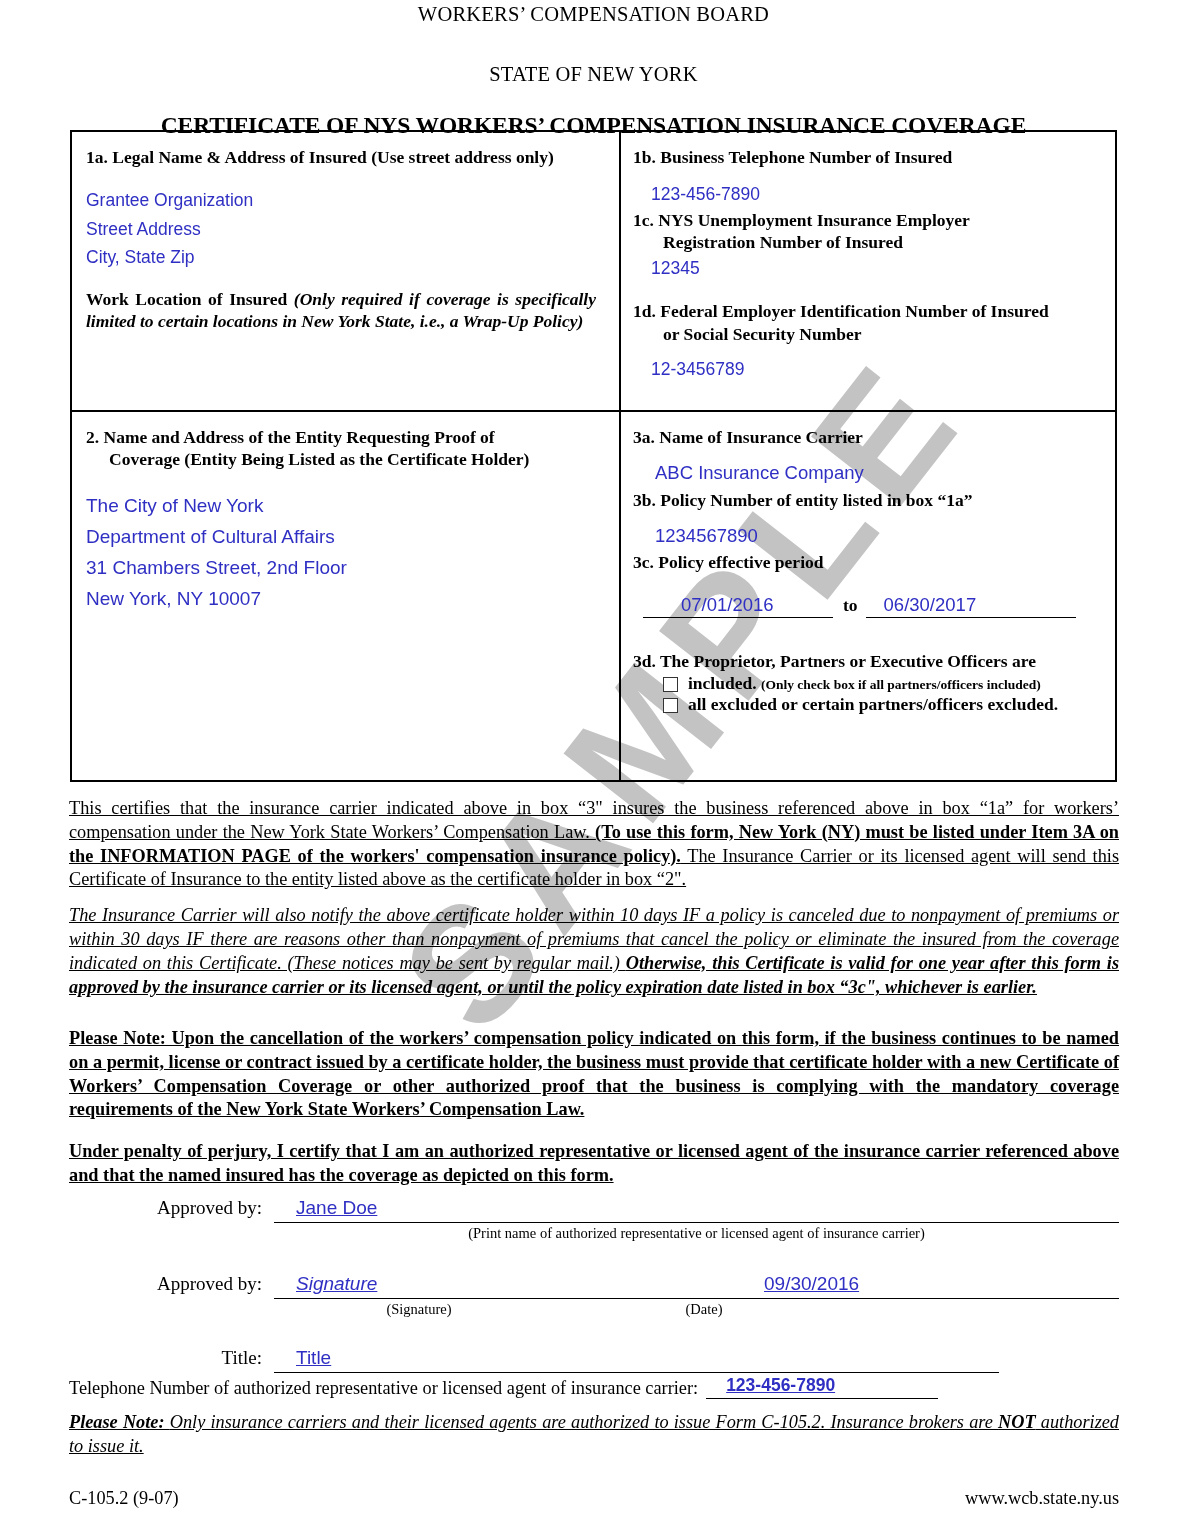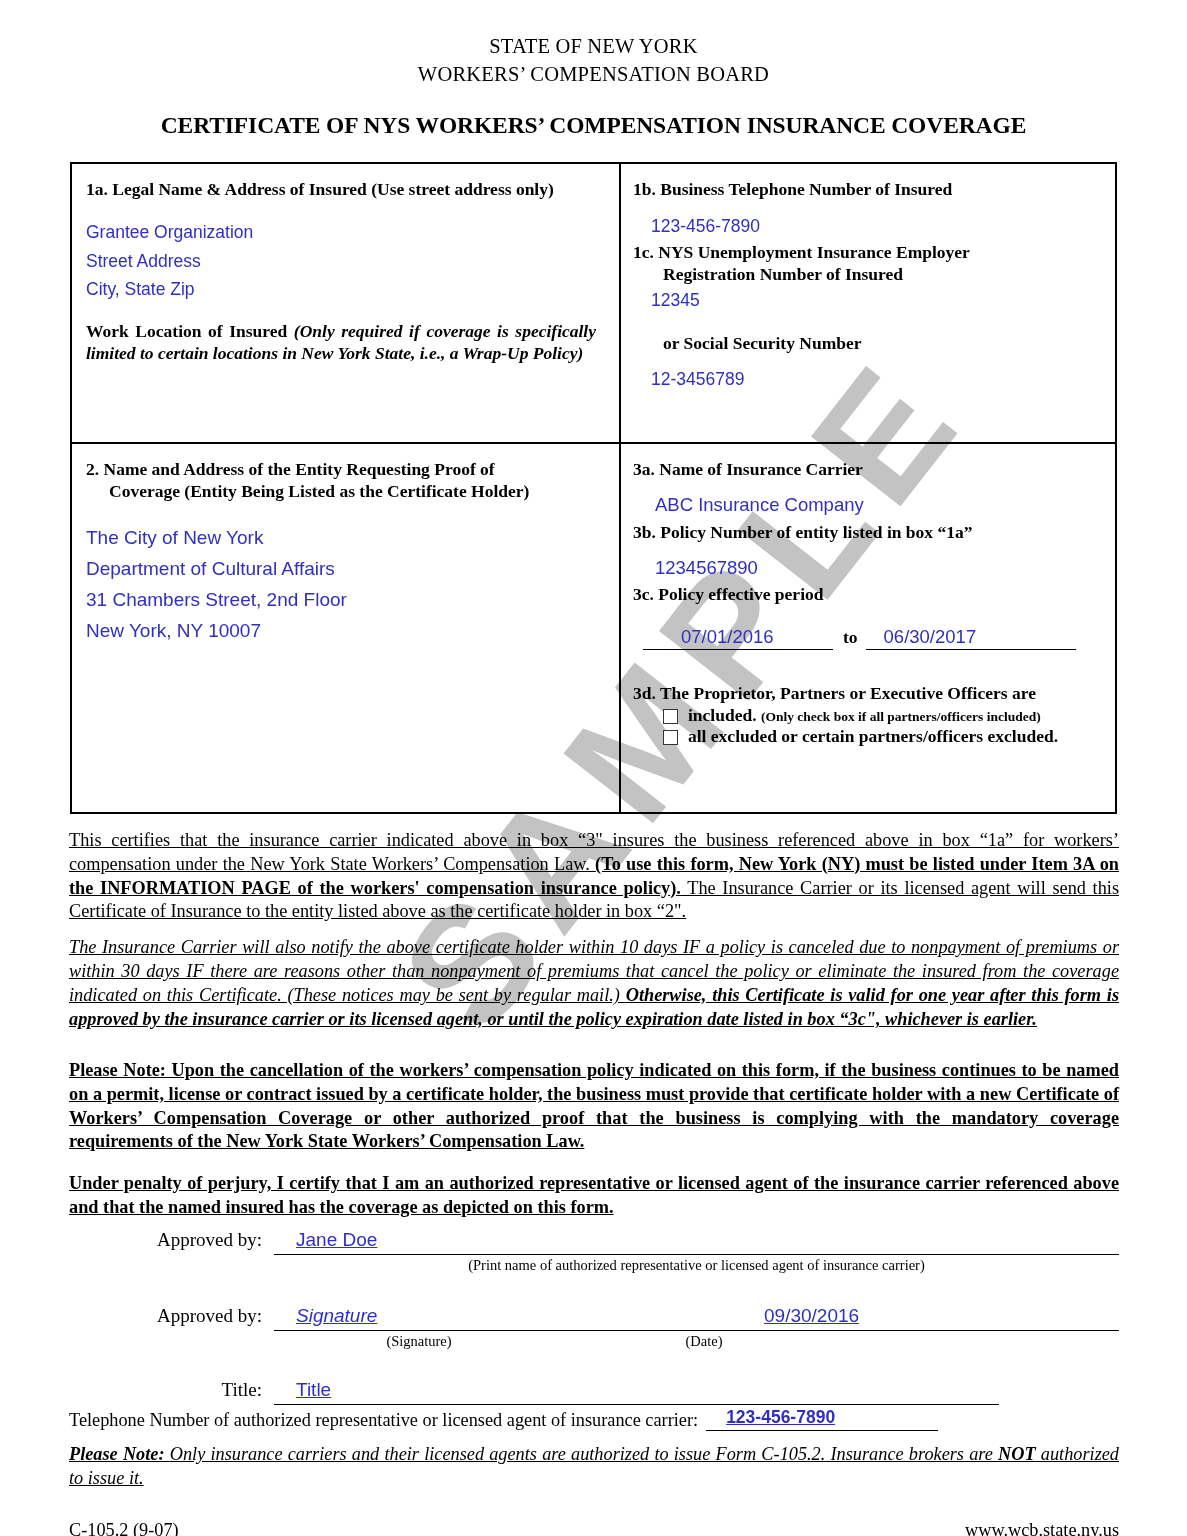--- a/index.html
+++ b/index.html
@@ -246,22 +246,22 @@
 </style>
 </head>
 <body>
 
 <div class="page">
 
   <div class="watermark">SAMPLE</div>
 
   <div class="content">
 
+    <div class="hdr">WORKERS’ COMPENSATION BOARD</div>
     <div class="hdr hdr-l1">STATE OF NEW YORK</div>
-    <div class="hdr">WORKERS’ COMPENSATION BOARD</div>
     <div class="title">CERTIFICATE OF NYS WORKERS’ COMPENSATION INSURANCE COVERAGE</div>
 
     <div class="tbl">
 
       <div class="trow r1">
 
         <div class="cell-l">
           <div class="lbl hang">1a. Legal Name &amp; Address of Insured (Use street address only)</div>
           <div style="height:18px"></div>
           <div class="fill">Grantee Organization</div>
@@ -274,20 +274,21 @@
         </div>
 
         <div class="cell-r">
           <div class="lbl">1b. Business Telephone Number of Insured</div>
           <div style="height:12px"></div>
           <div class="fill" style="padding-left:18px">123-456-7890</div>
           <div class="lbl">1c. NYS Unemployment Insurance Employer</div>
           <div class="lbl" style="padding-left:30px">Registration Number of Insured</div>
           <div class="fill" style="padding-left:18px">12345</div>
           <div style="height:18px"></div>
+          <div class="lbl">1d. Federal Employer Identification Number of Insured</div>
           <div class="lbl" style="padding-left:30px">or Social Security Number</div>
           <div style="height:10px"></div>
           <div class="fill" style="padding-left:18px">12-3456789</div>
         </div>
       </div>
 
       <div class="trow r2">
 
         <div class="cell-l">
           <div class="lbl">2. Name and Address of the Entity Requesting Proof of</div>

